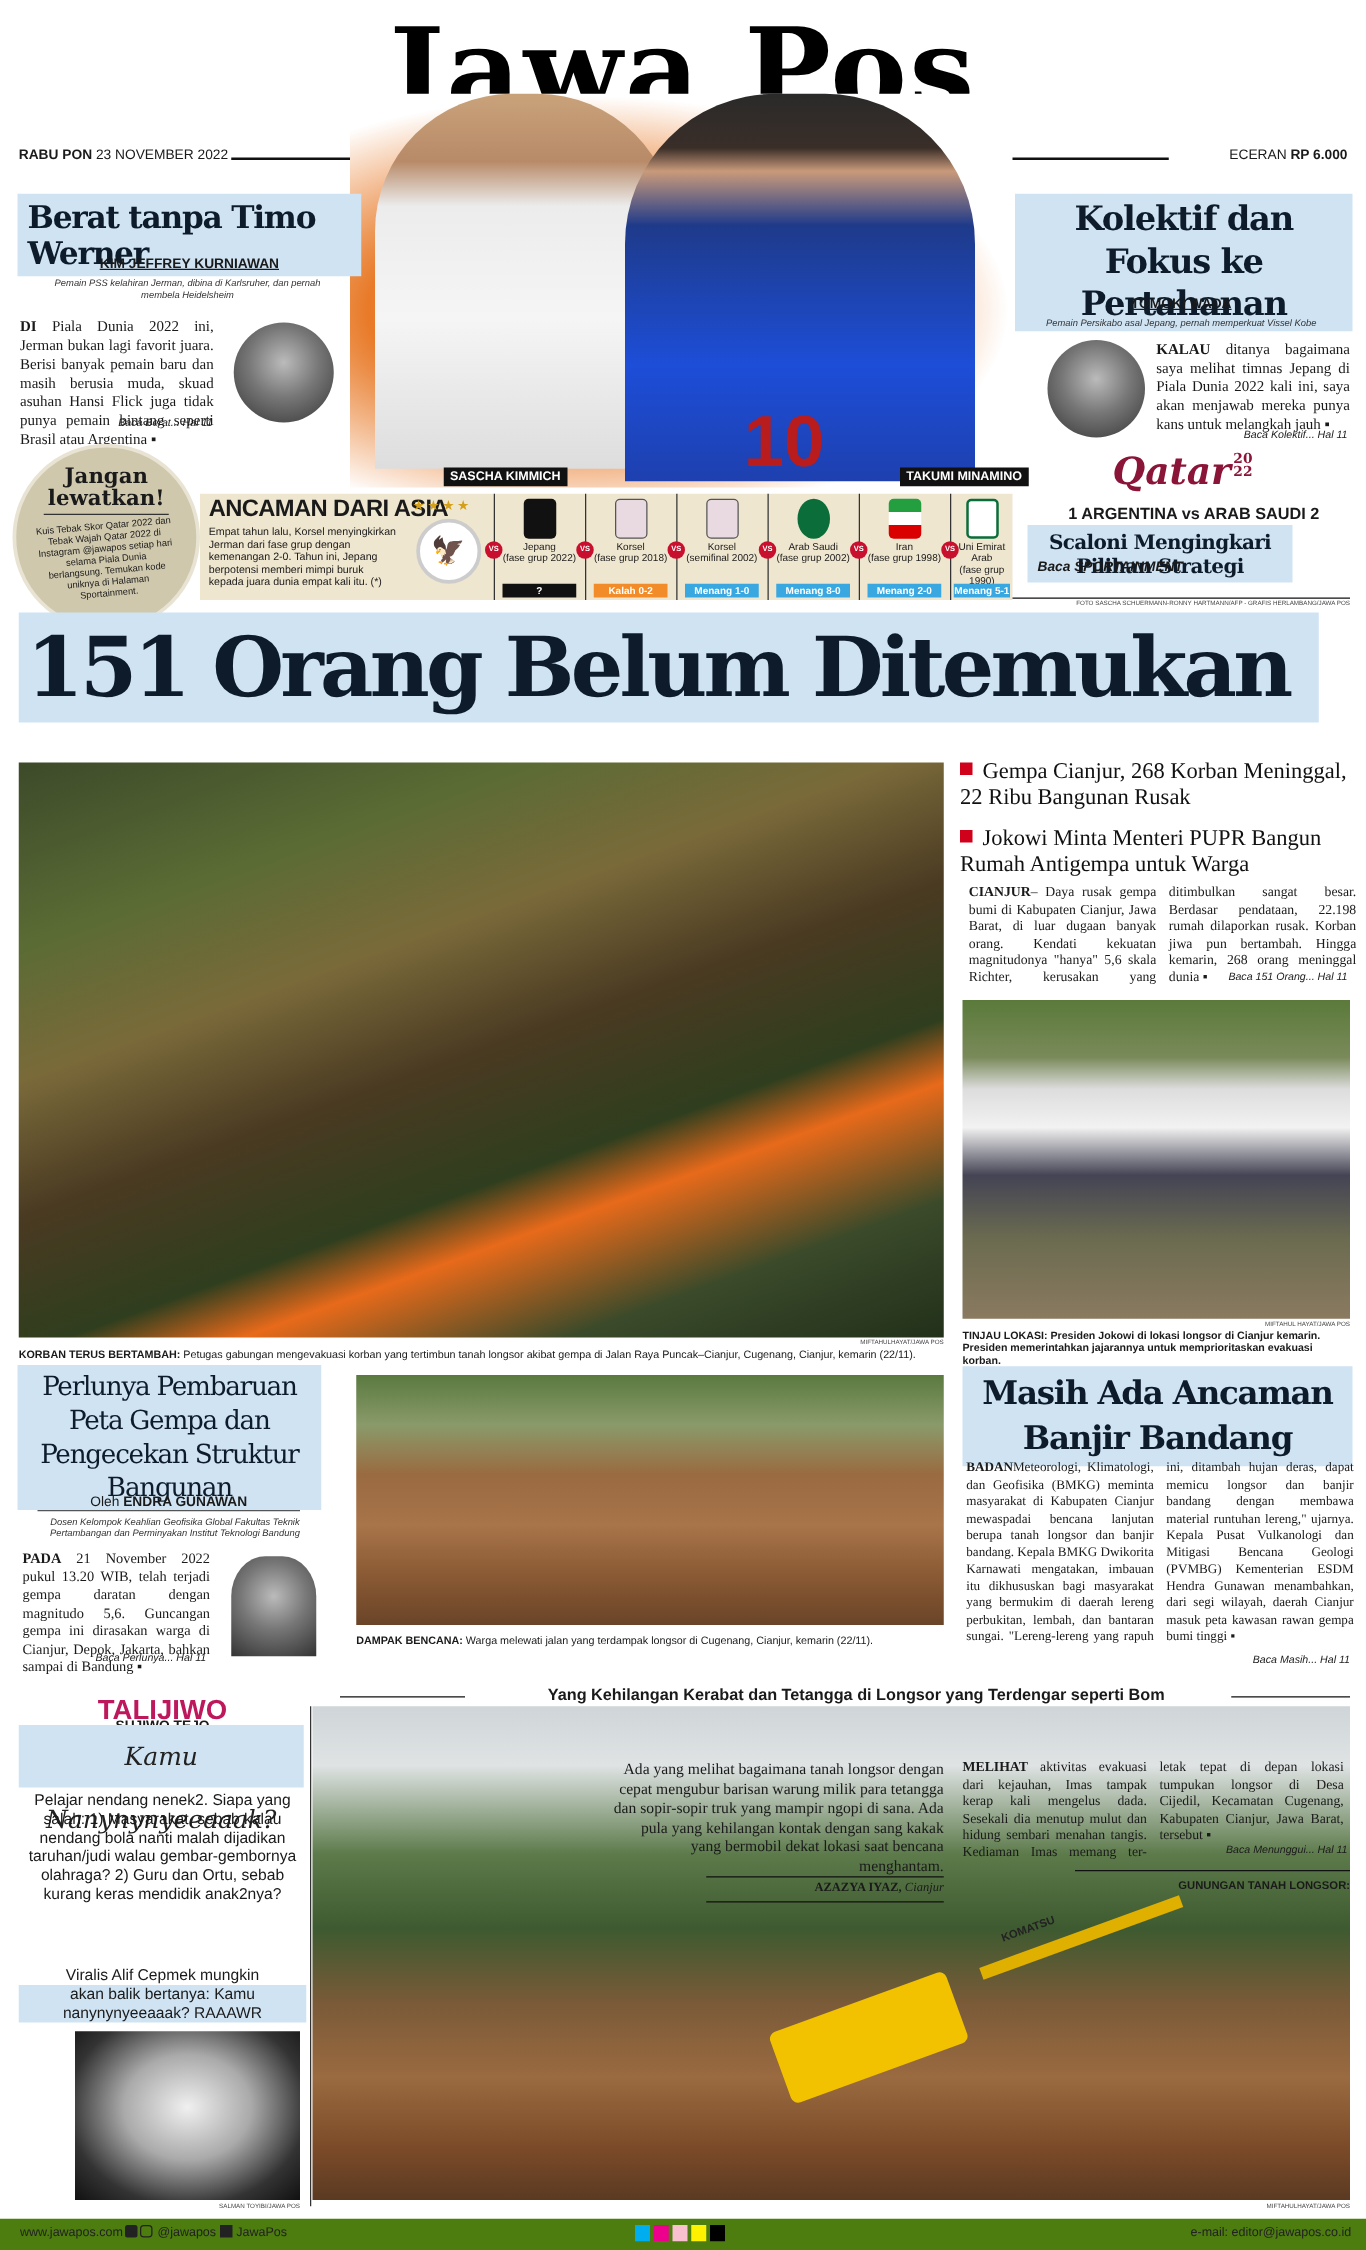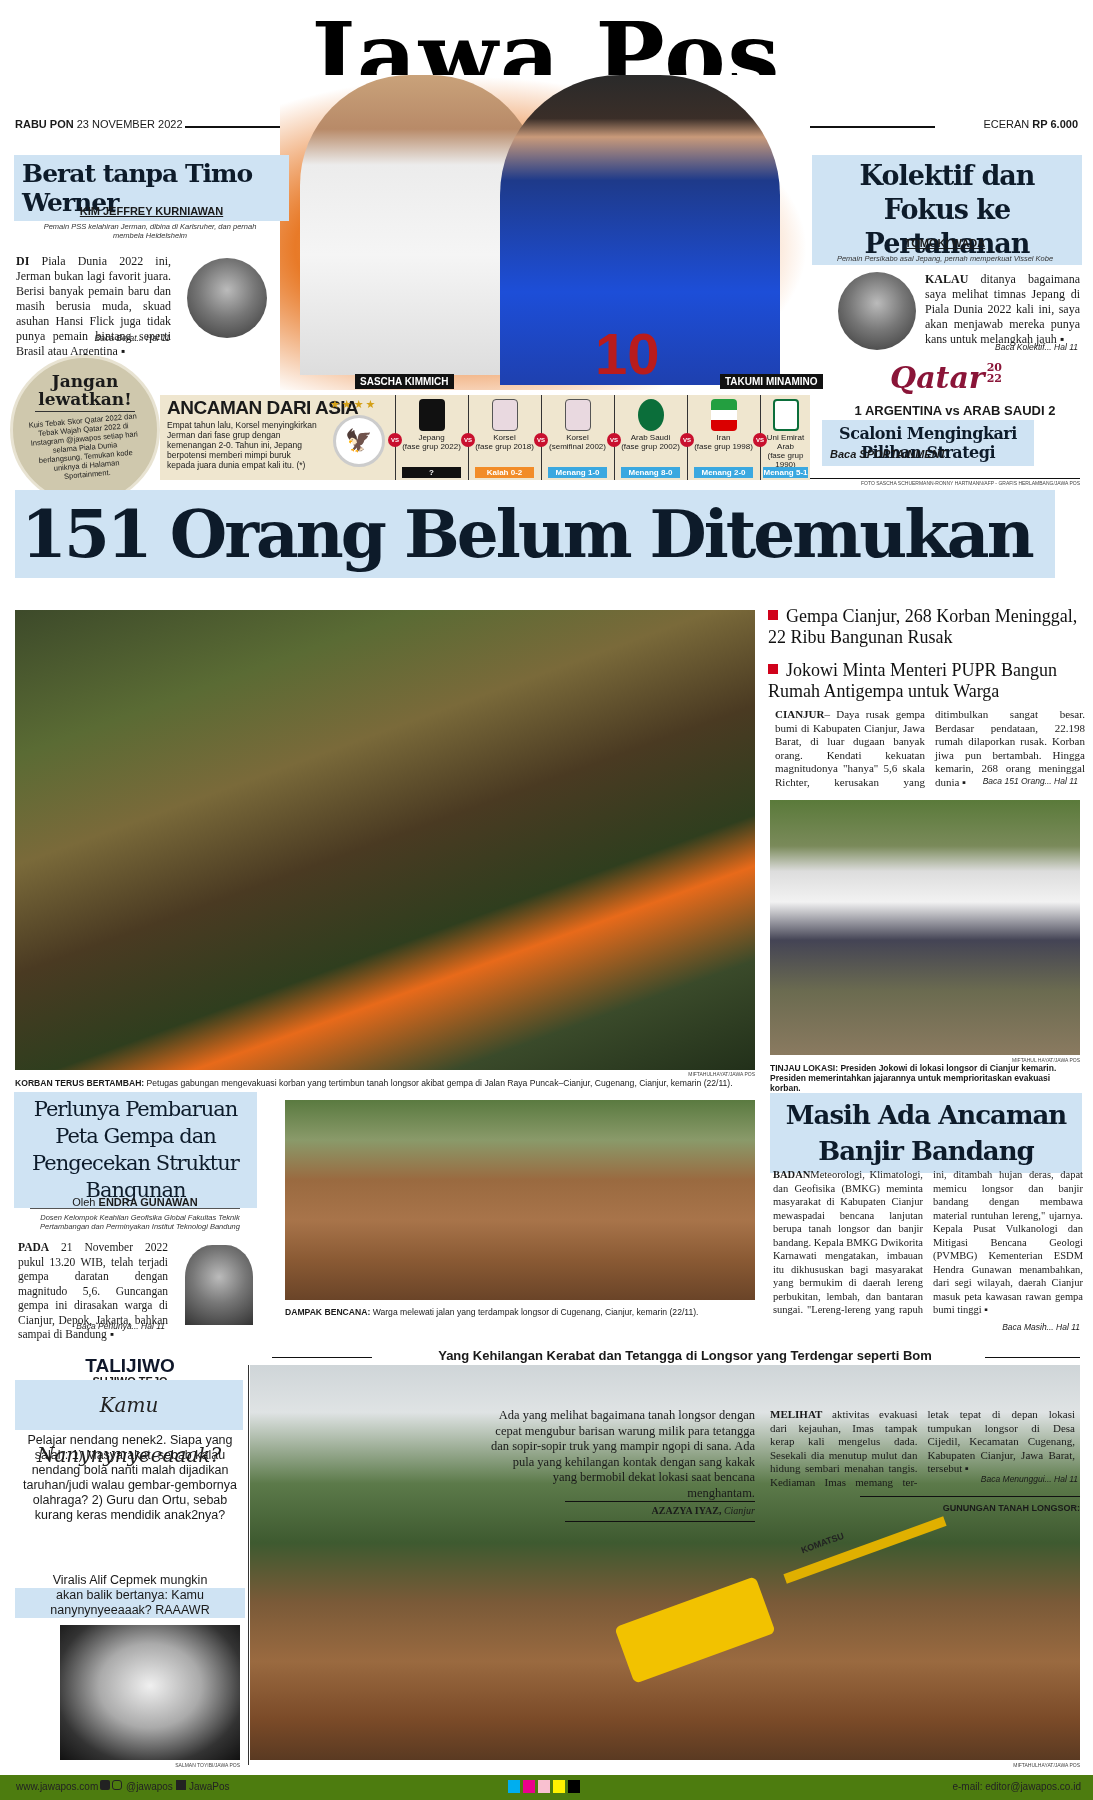--- a/index.html
+++ b/index.html
@@ -179,21 +179,21 @@
 <div class="abs" style="left:565px;top:1505px;width:190px;font-size:10px;text-align:right"><b>AZAZYA IYAZ,</b> <i>Cianjur</i></div>
 <div class="abs rule" style="left:565px;top:1521px;width:190px;height:1px"></div>
 <div class="abs body" style="left:770px;top:1408px;width:305px;column-count:2;column-gap:10px;font-size:11px;line-height:13.5px;height:82px;column-fill:auto"><b>MELIHAT</b> <span>aktivitas evakuasi dari kejauhan, Imas tampak kerap kali mengelus dada. Sesekali dia menutup mulut dan hidung sembari menahan tangis. Kediaman Imas memang ter-</span> <span>letak tepat di depan lokasi tumpukan longsor di Desa Cijedil, Kecamatan Cugenang, Kabupaten Cianjur, Jawa Barat, tersebut</span> ▪</div>
 <div class="abs baca" style="left:960px;top:1474px;width:118px">Baca Menunggui... Hal 11</div>
 <div class="abs rule" style="left:860px;top:1496px;width:220px;height:1px"></div>
 <div class="abs sans" style="left:830px;top:1503px;width:250px;font-size:9px;font-weight:bold;text-align:right;line-height:11px">
     <div>GUNUNGAN TANAH LONGSOR:</div>
   </div>
 <div class="abs credit" style="left:930px;top:1762px;width:150px">MIFTAHULHAYAT/JAWA POS</div>
 
-<div class="abs sans" style="left:15px;top:1355px;width:230px;text-align:center;font-size:19px;font-weight:bold;color:#0f172a">TALIJIWO</div>
+<div class="abs sans" style="left:15px;top:1355px;width:230px;text-align:center;font-size:22px;font-weight:bold;color:#be185d">TALIJIWO</div>
 <div class="abs sans" style="left:15px;top:1375px;width:230px;text-align:center;font-size:11px;font-weight:bold">SUJIWO TEJO</div>
 <div class="abs lblue" style="left:15px;top:1380px;width:228px;height:50px;font-family:'DejaVu Serif',serif;font-style:italic;font-size:20px;text-align:center;line-height:50px;color:#222">Kamu Nanynynyeeaaak?</div>
 <div class="abs sans" style="left:15px;top:1433px;width:230px;text-align:center;font-size:12.5px;line-height:15px">Pelajar nendang nenek2. Siapa yang salah: 1) Masyarakat, sebab kalau nendang bola nanti malah dijadikan taruhan/judi walau gembar-gembornya olahraga? 2) Guru dan Ortu, sebab kurang keras mendidik anak2nya?</div>
 <div class="abs sans" style="left:15px;top:1573px;width:230px;text-align:center;font-size:12.5px;line-height:15px"><div>Viralis Alif Cepmek mungkin</div><div class="lblue" style="display:inline-block;padding:0 3px">akan balik bertanya: Kamu nanynynyeeaaak? RAAAWR</div></div>
 <div class="abs" style="left:60px;top:1625px;width:180px;height:135px;background:radial-gradient(ellipse at 50% 45%,#f0f0f0 0%,#aaa 40%,#333 75%,#111 100%)"></div>
 <div class="abs credit" style="left:120px;top:1762px;width:120px">SALMAN TOYIBI/JAWA POS</div>
 <div class="abs" style="left:248px;top:1365px;width:1px;height:400px;background:#333"></div>
 
 <div class="abs footer">
   <span style="position:absolute;left:16px;top:6px">www.jawapos.com</span>

